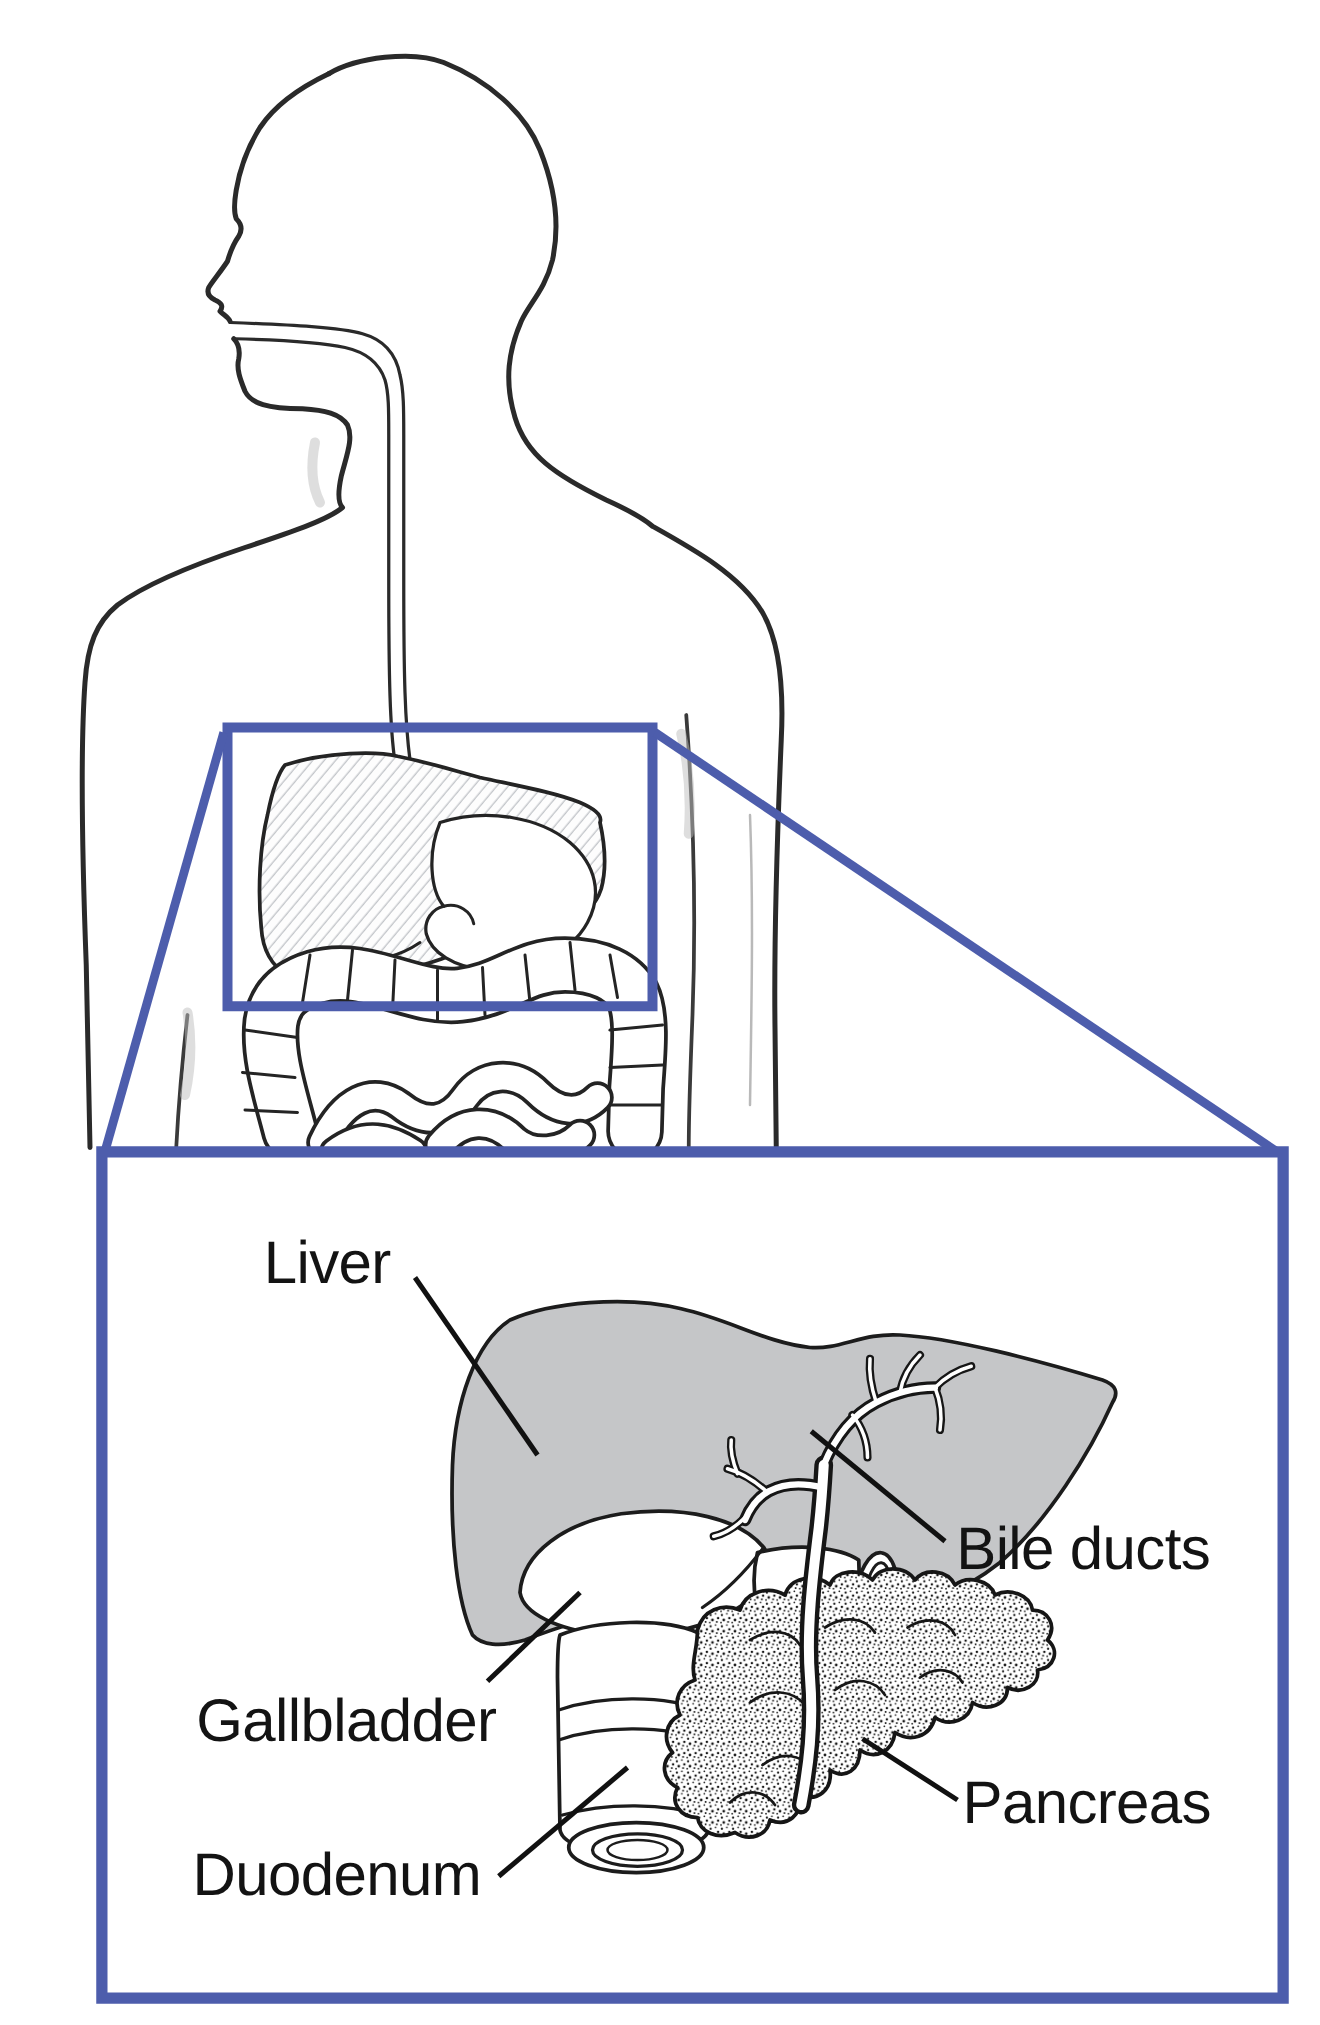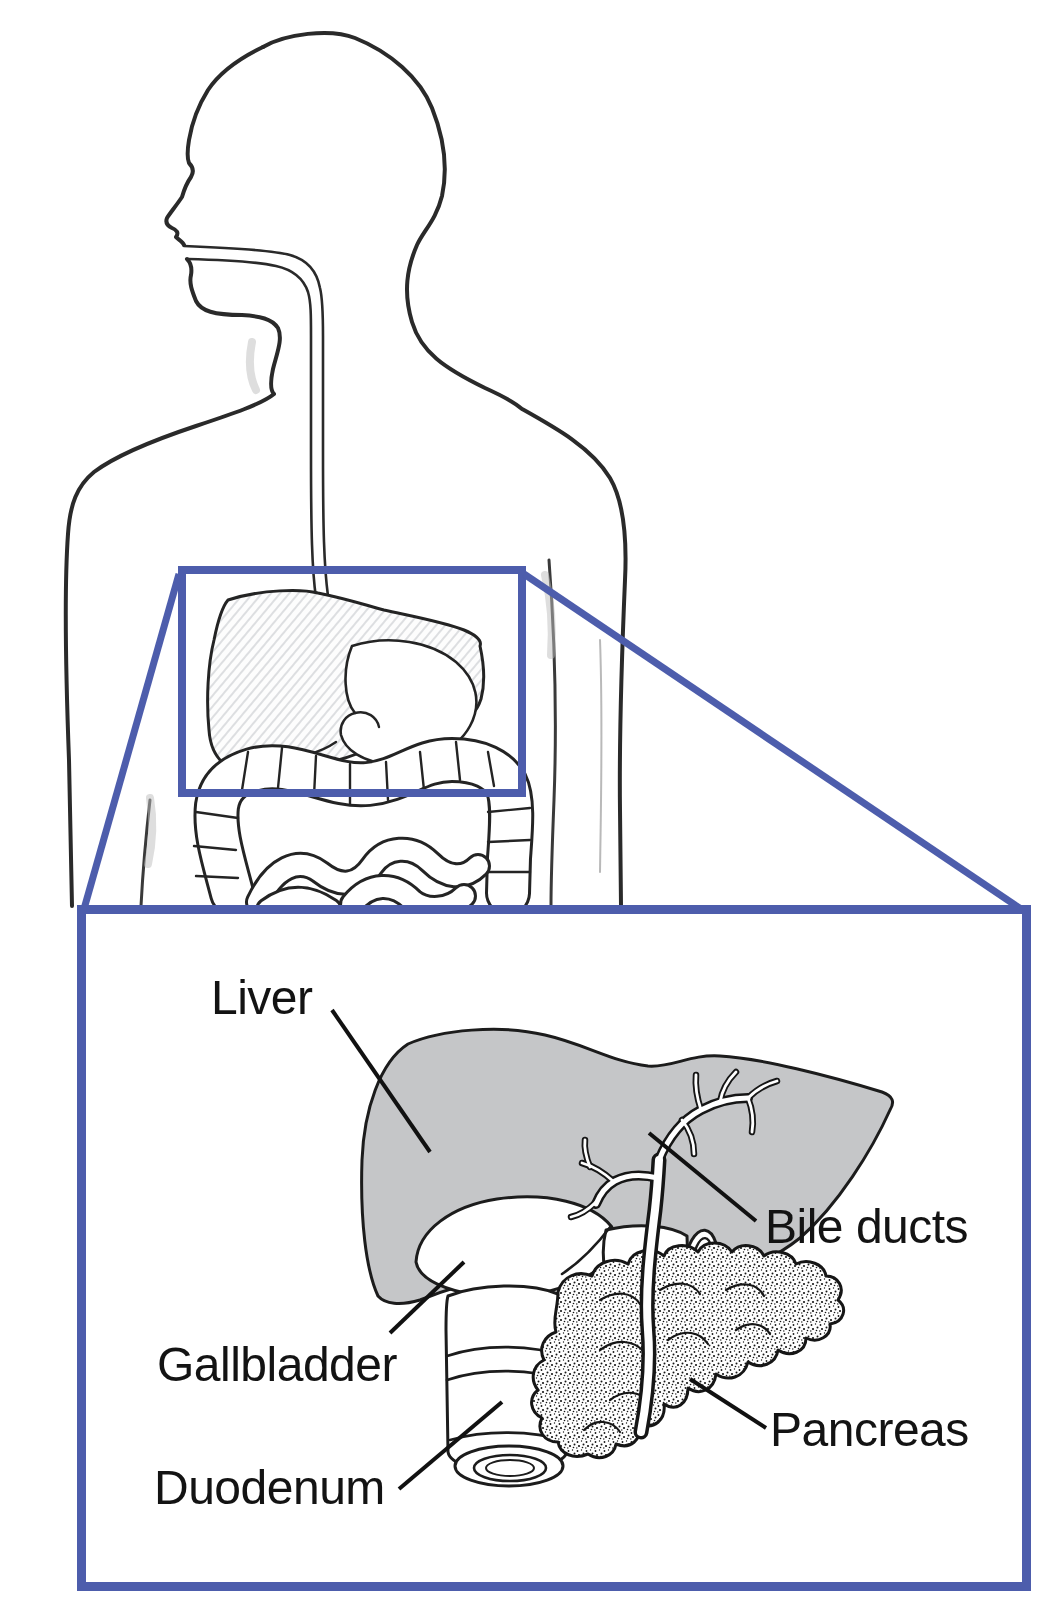--- a/index.html
+++ b/index.html
@@ -9,20 +9,21 @@
     width: 1056px;
     height: 1620px;
     overflow: hidden;
   }
   .figure-wrap {
     position: relative;
     width: 1056px;
     height: 1199px;
     background: #ffffff;
     font-family: "Liberation Sans", sans-serif;
+    margin-top: 12px;
   }
   svg { display: block; }
   text.organ-label {
     font-family: "Liberation Sans", sans-serif;
     font-size: 48px;
     letter-spacing: -0.5px;
     fill: #131313;
   }
 </style>
 </head>

